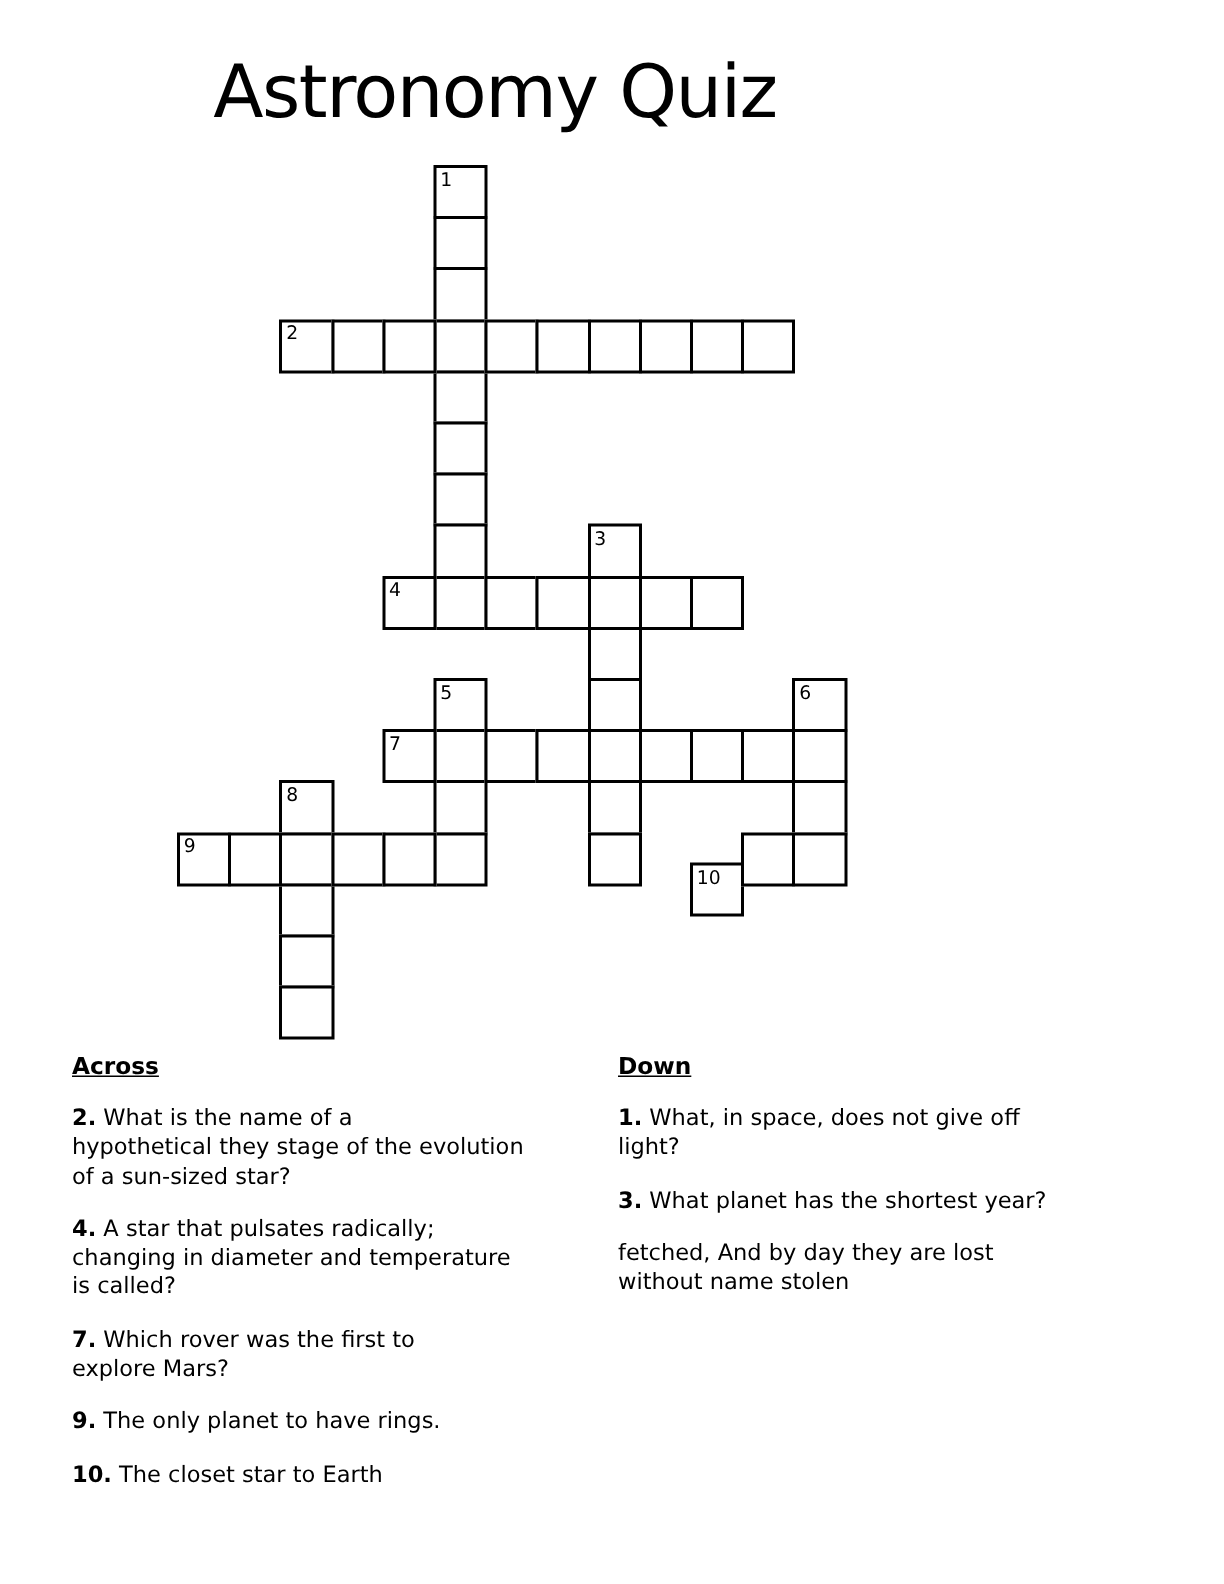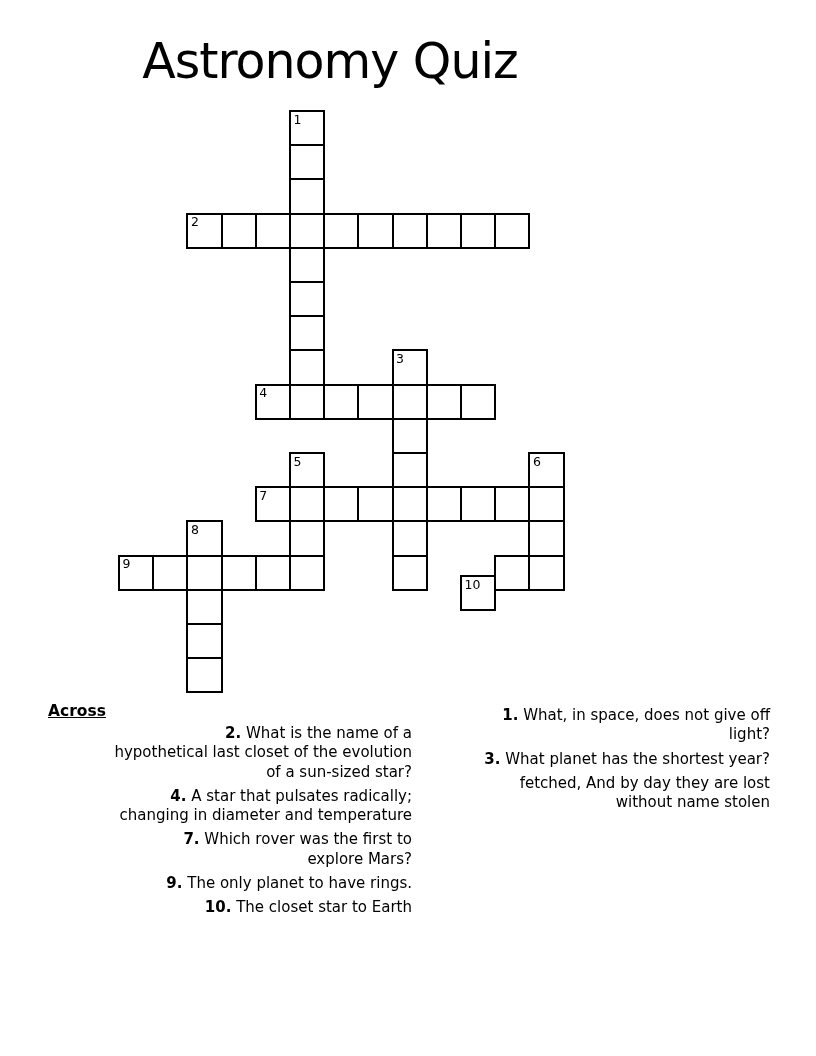--- a/index.html
+++ b/index.html
@@ -56,22 +56,21 @@
   .clue-col { width: 364px; }
   .clue-col.down-col { width: 358px; }
   .clue-heading {
     font-size: 15.5px;
     line-height: 18px;
     font-weight: bold;
     text-decoration: underline;
     margin: 0 0 4px 0;
   }
   .clue {
-    margin: 4px 0 5px 0;
-    text-align: right;
+    margin: 16px 0 5px 0;
   }
   .clue-line {
     font-size: 15px;
     line-height: 19.3px;
     white-space: nowrap;
   }
   .clue-num { font-weight: bold; }
 </style>
 </head>
 <body>
@@ -155,40 +154,42 @@
     </div>
     <div class="cell" style="left: 494.2px; top: 554.6px;"></div>
   </div>
 
 <div class="clues">
   <div class="clue-col across-col">
     <div class="clue-heading">Across</div>
     <div>
         <div class="clue">
           <div class="clue-line"><span class="clue-num">2.</span> What is the name of a</div>
-          <div class="clue-line">hypothetical last closet of the evolution</div>
+          <div class="clue-line">hypothetical they stage of the evolution</div>
           <div class="clue-line">of a sun-sized star?</div>
         </div>
         <div class="clue">
           <div class="clue-line"><span class="clue-num">4.</span> A star that pulsates radically;</div>
           <div class="clue-line">changing in diameter and temperature</div>
+          <div class="clue-line">is called?</div>
         </div>
         <div class="clue">
           <div class="clue-line"><span class="clue-num">7.</span> Which rover was the first to</div>
           <div class="clue-line">explore Mars?</div>
         </div>
         <div class="clue">
           <div class="clue-line"><span class="clue-num">9.</span> The only planet to have rings.</div>
         </div>
         <div class="clue">
           <div class="clue-line"><span class="clue-num">10.</span> The closet star to Earth</div>
         </div>
       </div>
   </div>
   <div class="clue-col down-col">
+    <div class="clue-heading">Down</div>
     <div>
         <div class="clue">
           <div class="clue-line"><span class="clue-num">1.</span> What, in space, does not give off</div>
           <div class="clue-line">light?</div>
         </div>
         <div class="clue">
           <div class="clue-line"><span class="clue-num">3.</span> What planet has the shortest year?</div>
         </div>
         <div class="clue">
           <div class="clue-line">fetched, And by day they are lost</div>

